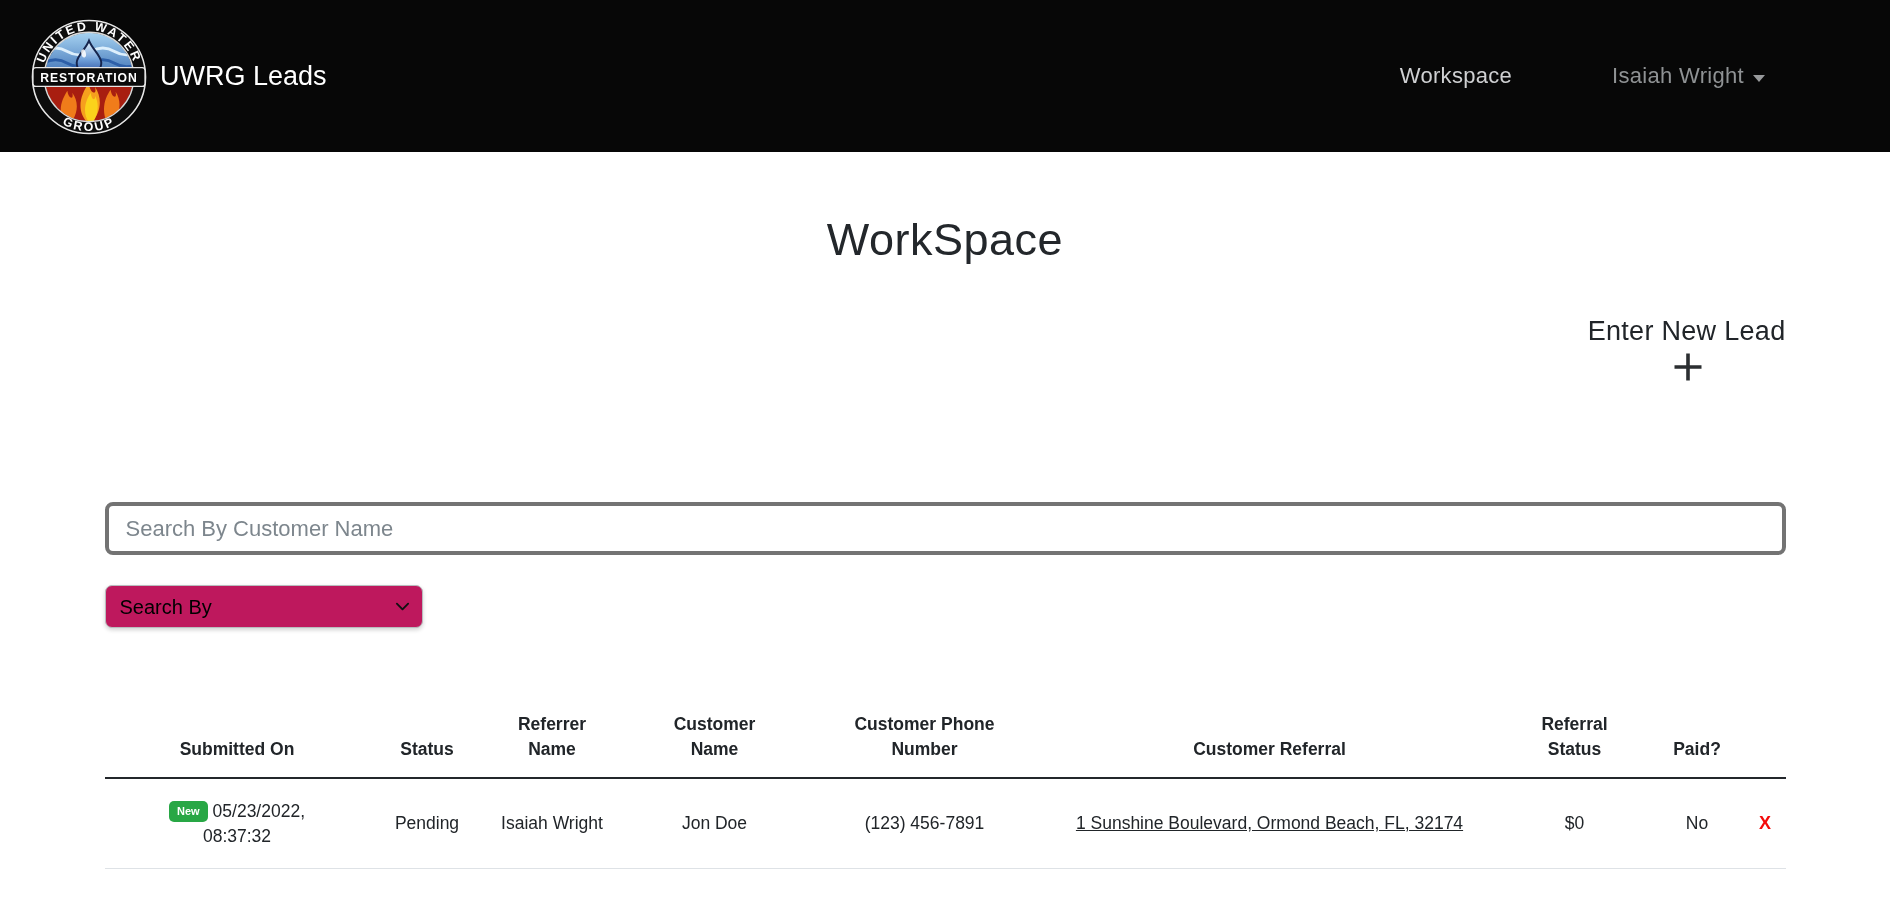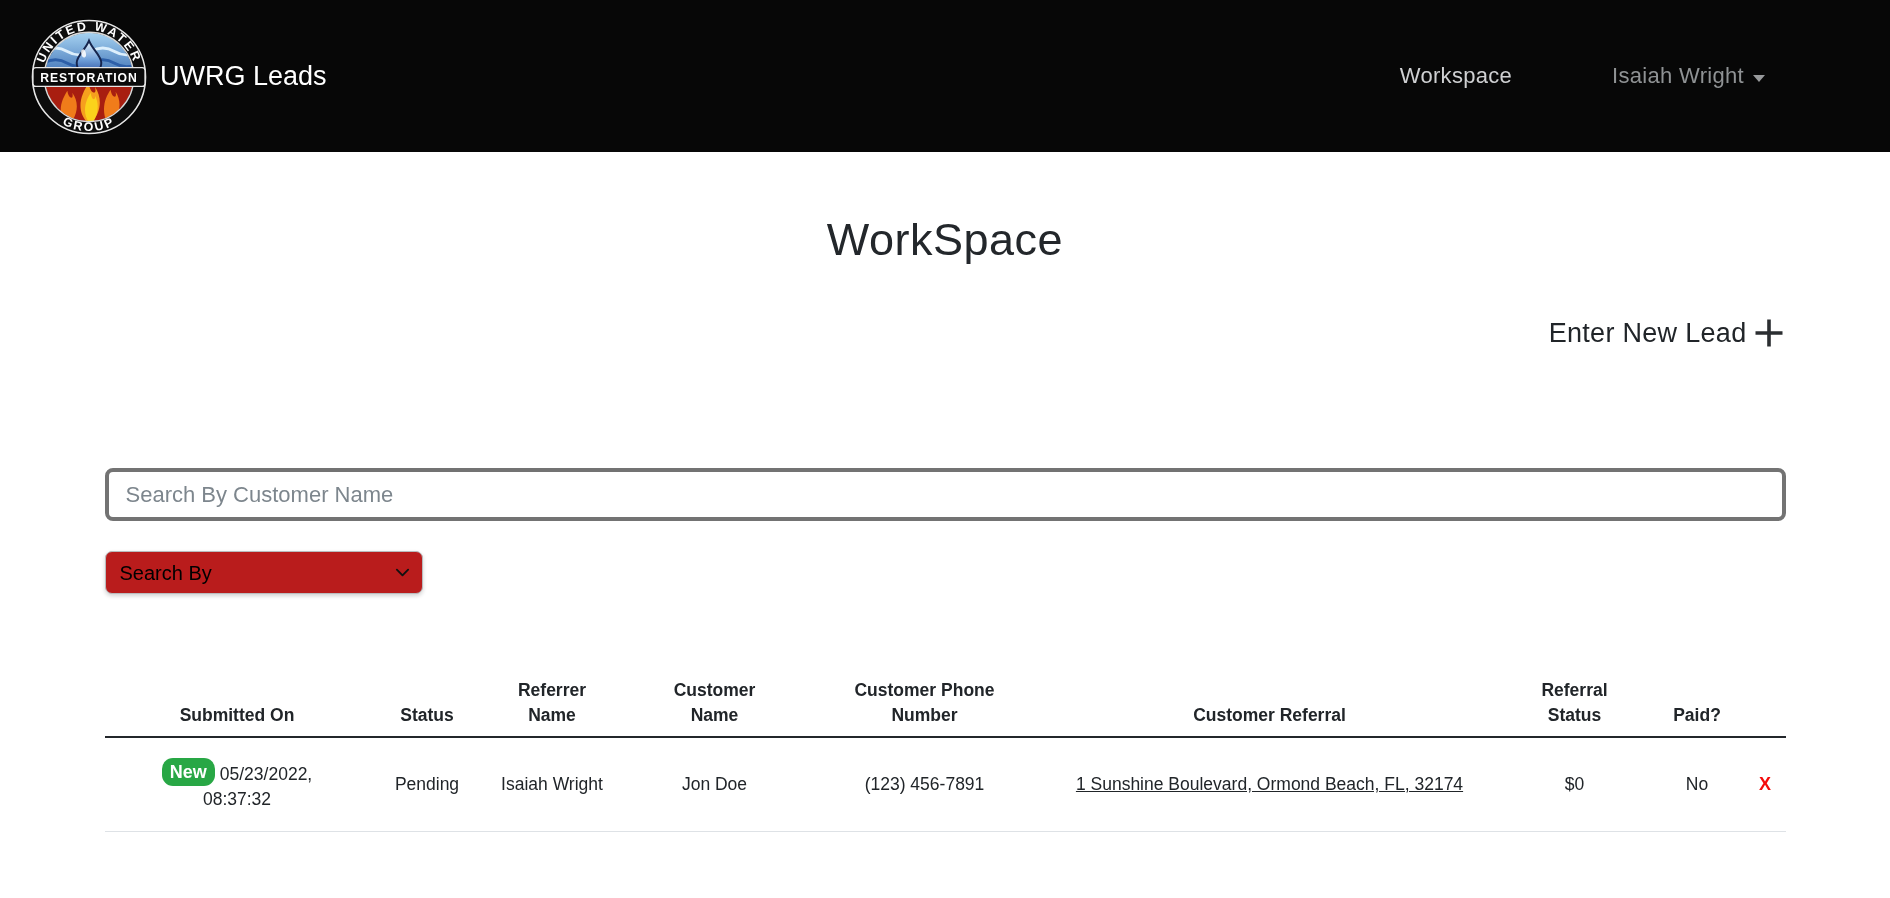--- a/index.html
+++ b/index.html
@@ -40,66 +40,67 @@
   main { width:1681px; margin:0 auto; }
   .page-title {
     margin:62px 0 0; text-align:center;
     font-size:45px; font-weight:500; color:#23272b; letter-spacing:.5px;
   }
   .new-lead-row { display:flex; justify-content:flex-end; margin-top:50px; }
   .new-lead {
     display:flex; align-items:center; gap:3px;
     font-size:27px; color:#212529; text-decoration:none; cursor:pointer;
     letter-spacing:.3px;
+    flex-direction:column;
   }
   .plus-icon { display:block; margin-left:2px; }
 
   .search-input {
     display:block; width:100%; height:53px; margin-top:118px;
     border:4px solid #737373; border-radius:8px;
     font-size:22px; padding:0 17px; color:#212529;
     font-family:"Liberation Sans", sans-serif; outline:none;
   }
   .search-input::placeholder { color:#7d868d; }
 
   .select-wrap { position:relative; width:318px; margin-top:30px; }
   .search-select {
     width:100%; height:43px; appearance:none; -webkit-appearance:none;
-    border:1px solid #b9bcbe; border-radius:7px; background:#b91c1c;
+    border:1px solid #b9bcbe; border-radius:7px; background:#be185d;
     font-size:20px; padding:0 36px 0 14px; color:#000;
     font-family:"Liberation Sans", sans-serif; cursor:pointer;
     box-shadow:0 2px 4px rgba(0,0,0,.18); outline:none;
   }
   .select-chevron { position:absolute; right:13px; top:14px; pointer-events:none; display:block; }
 
   
   .leads-table {
     width:100%; border-collapse:collapse; margin-top:84px;
     font-size:17.5px; color:#212529;
   }
   .leads-table th {
     vertical-align:bottom; text-align:center; font-weight:bold;
-    padding:0 8px 8px; line-height:1.42;
+    padding:0 8px 15px; line-height:1.42;
     border-bottom:2px solid #23272b;
   }
   .leads-table td {
     vertical-align:middle; text-align:center;
     padding:20px 8px; line-height:1.42;
     border-bottom:1px solid #dee2e6;
   }
   .hdr-narrow { display:inline-block; }
   .w80  { max-width:84px; }
   .w95  { max-width:95px; }
   .w150 { max-width:150px; }
   .submitted-wrap { max-width:178px; margin:0 auto; }
   .address-wrap   { max-width:392px; margin:0 auto;text-decoration:underline; }
   .badge-new {
     display:inline-block; background:#28a745; color:#ffffff;
-    font-weight:bold; font-size:18px; line-height:1;
-    padding:5px 8px 5px; border-radius:11px; vertical-align:2px; margin-right:5px;
+    font-weight:bold; font-size:11px; line-height:1;
+    padding:5px 8px 5px; border-radius:5px; vertical-align:2px; margin-right:5px;
   }
   .delete-x {
     color:#f40b0b; font-weight:bold; font-size:18px;
     text-decoration:none; cursor:pointer;
   }
 </style>
 </head>
 <body>
 
 <nav class="navbar">

